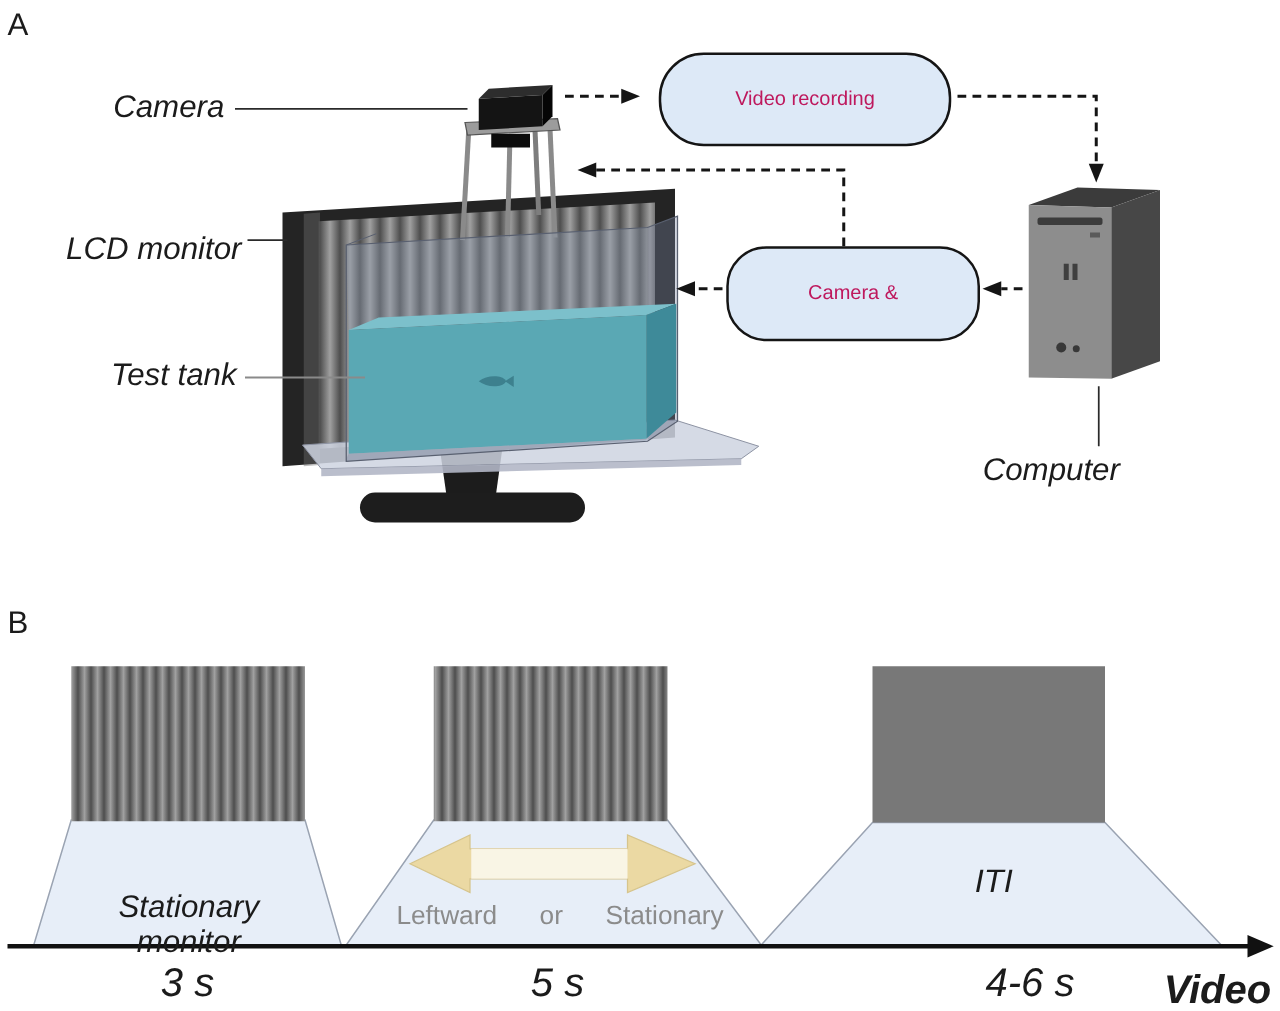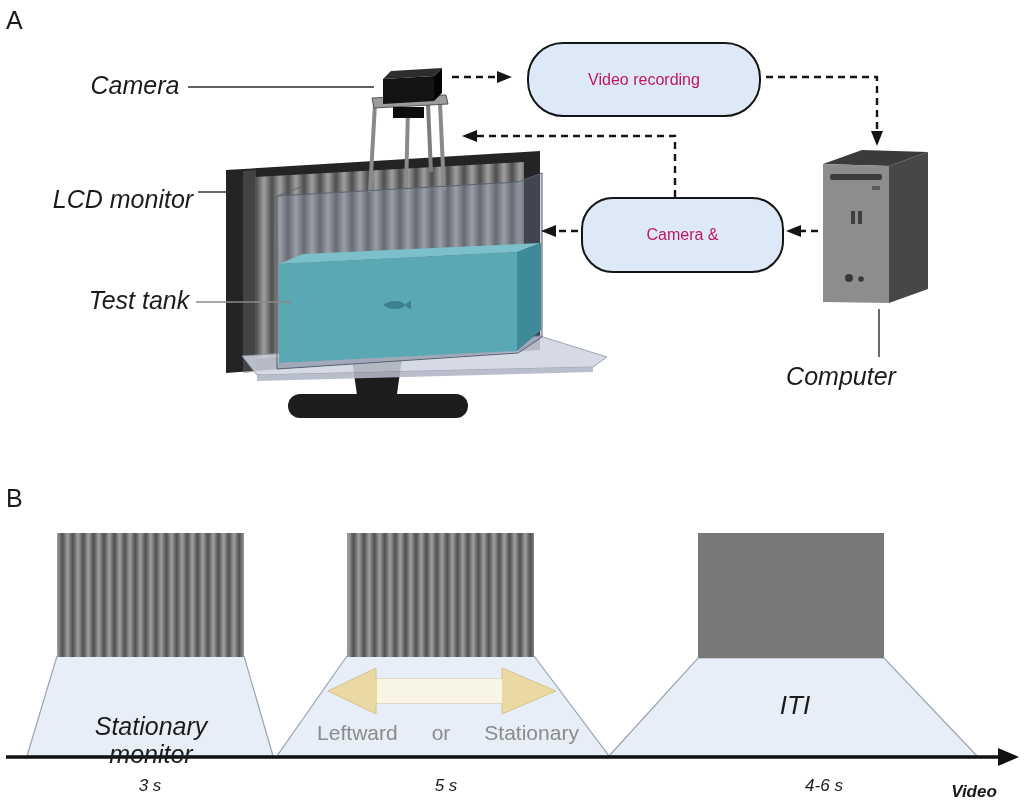--- a/index.html
+++ b/index.html
@@ -8,21 +8,21 @@
   #scene{position:absolute;left:0;top:0;}
   .lab{position:absolute;transform:translate(-50%,-50%);white-space:nowrap;
        font-size:25px;color:#1b1b1b;line-height:1.1;font-style:italic;}
   .panel-letter{position:absolute;font-size:25px;color:#1b1b1b;}
   .pill{position:absolute;background:#dde9f7;border:2px solid #151515;border-radius:36px;
         display:flex;flex-direction:column;align-items:center;justify-content:center;
         text-align:center;font-size:16px;line-height:1.22;color:#be185d;box-sizing:border-box;}
   .center-lines{text-align:center;}
   .dirs{position:absolute;transform:translate(-50%,-50%);display:flex;gap:34px;
         font-size:21px;color:#8b8b8b;white-space:nowrap;}
-  .dur{font-size:17px;}
+  .dur{font-size:32px;}
   .time-lab{font-weight:600;}
   .iti-lab{font-size:26px;}
 </style>
 </head>
 <body>
 
 <div id="canvas">
 
   <svg id="scene" width="1024" height="809" viewBox="0 0 1024 809">
     <defs>

